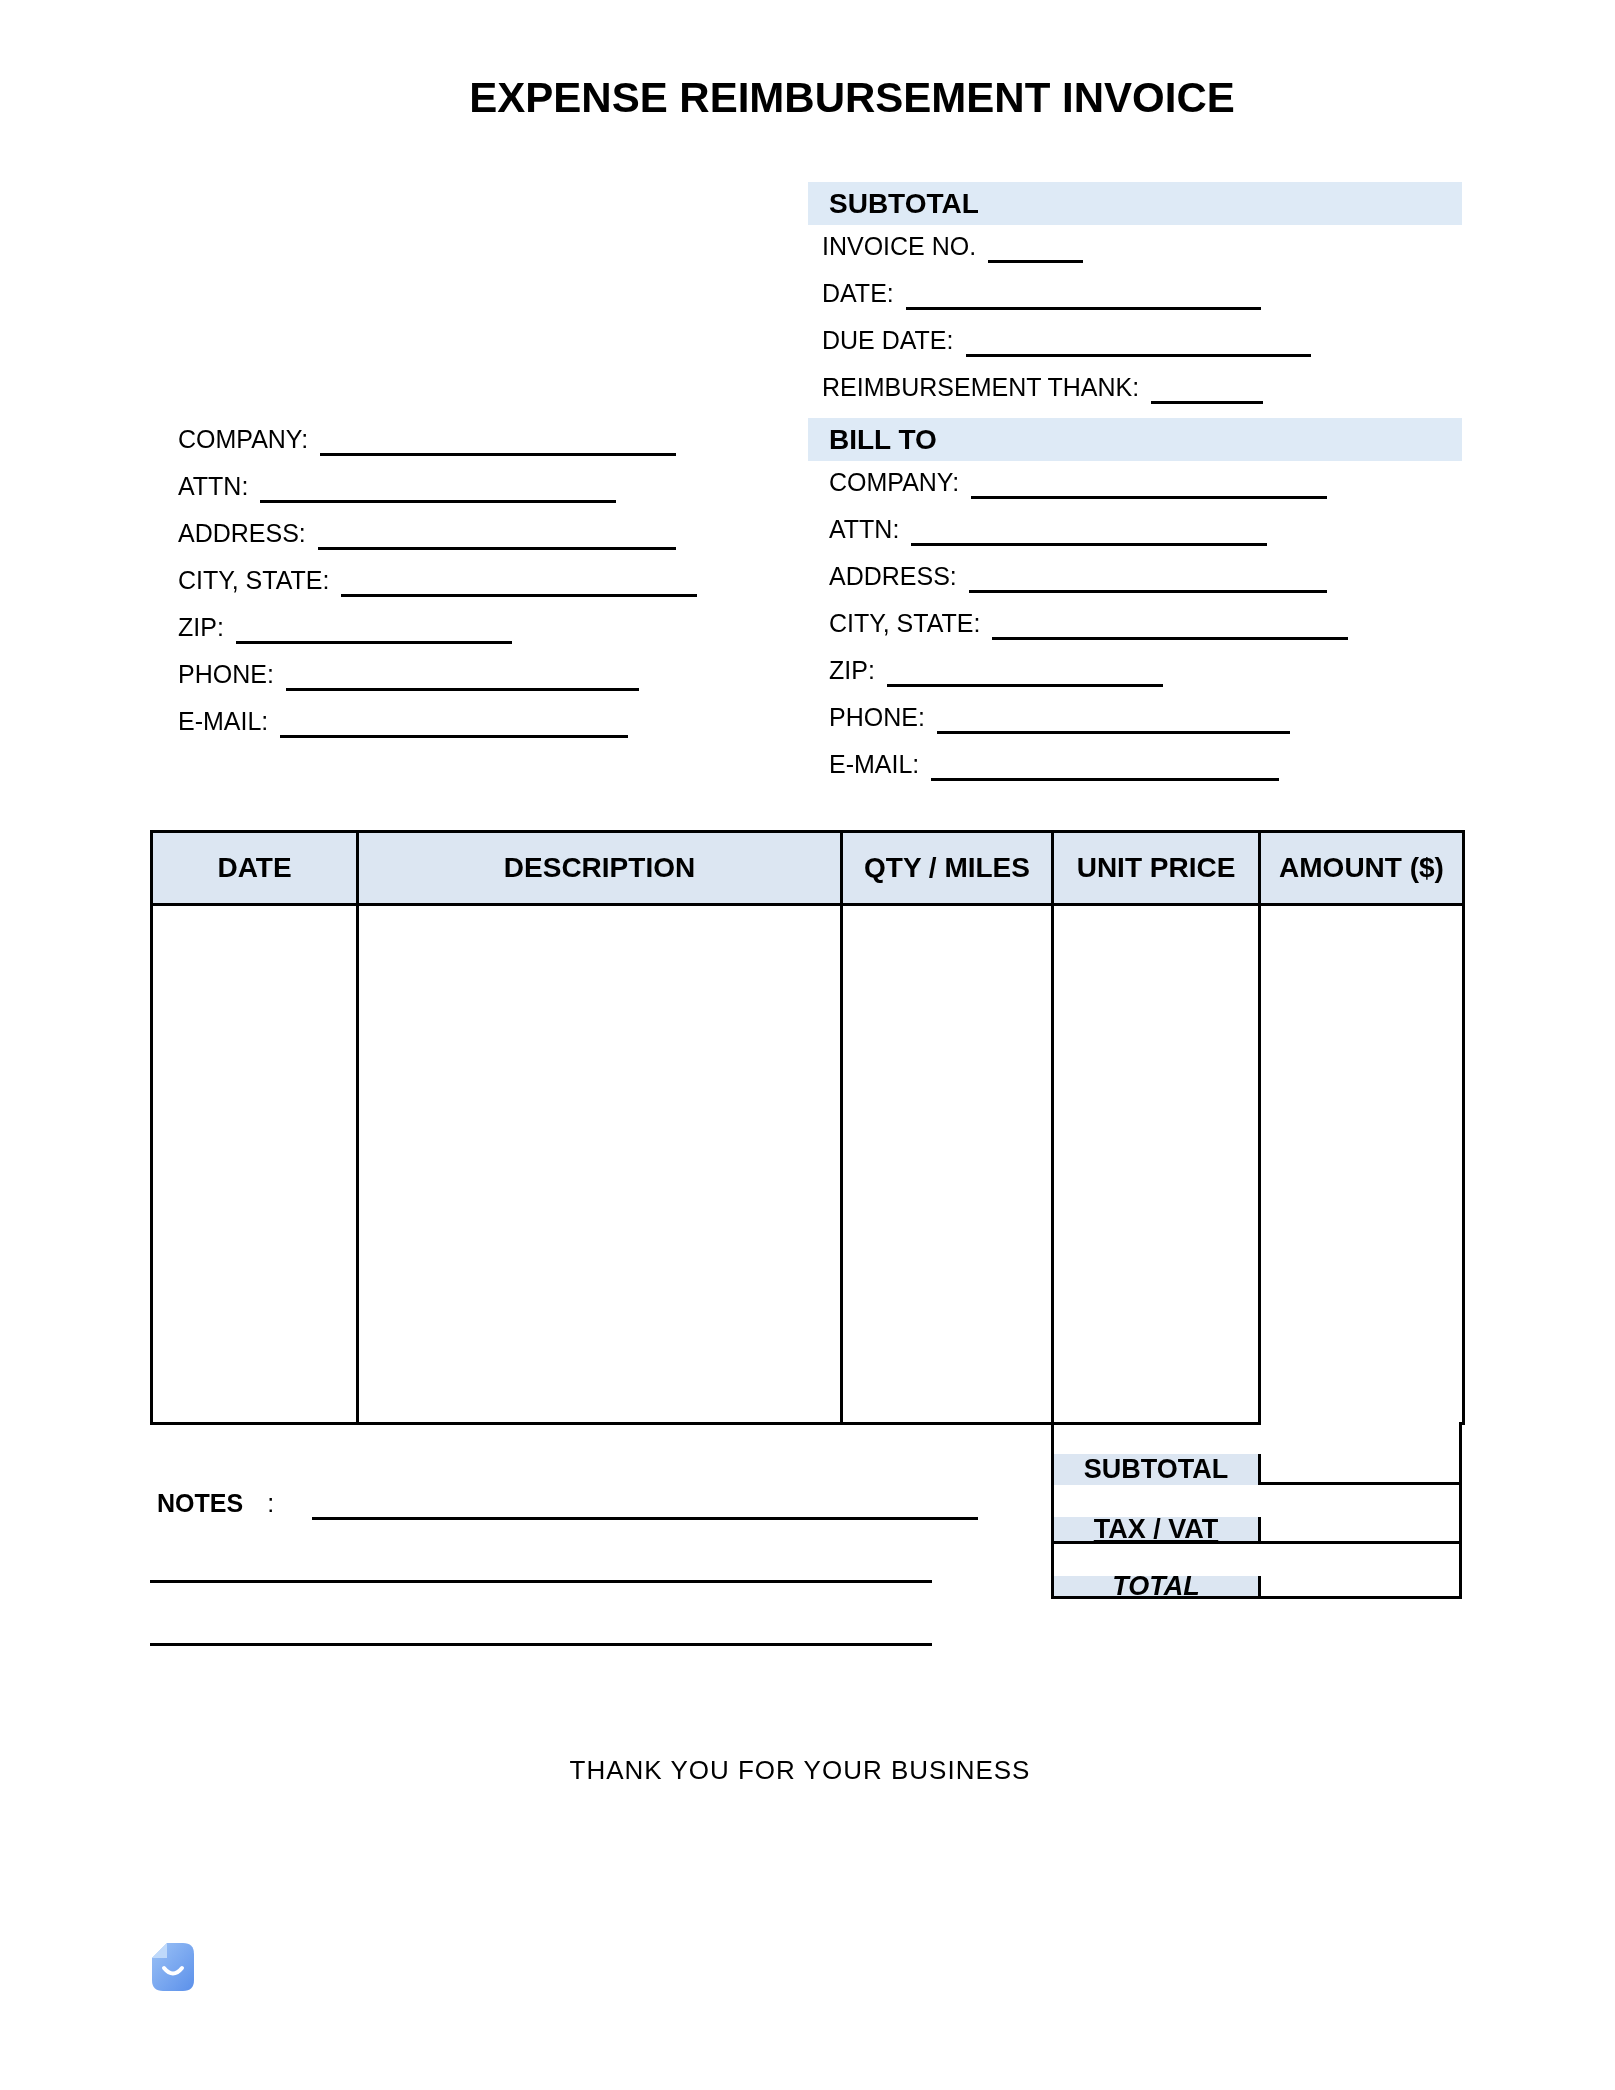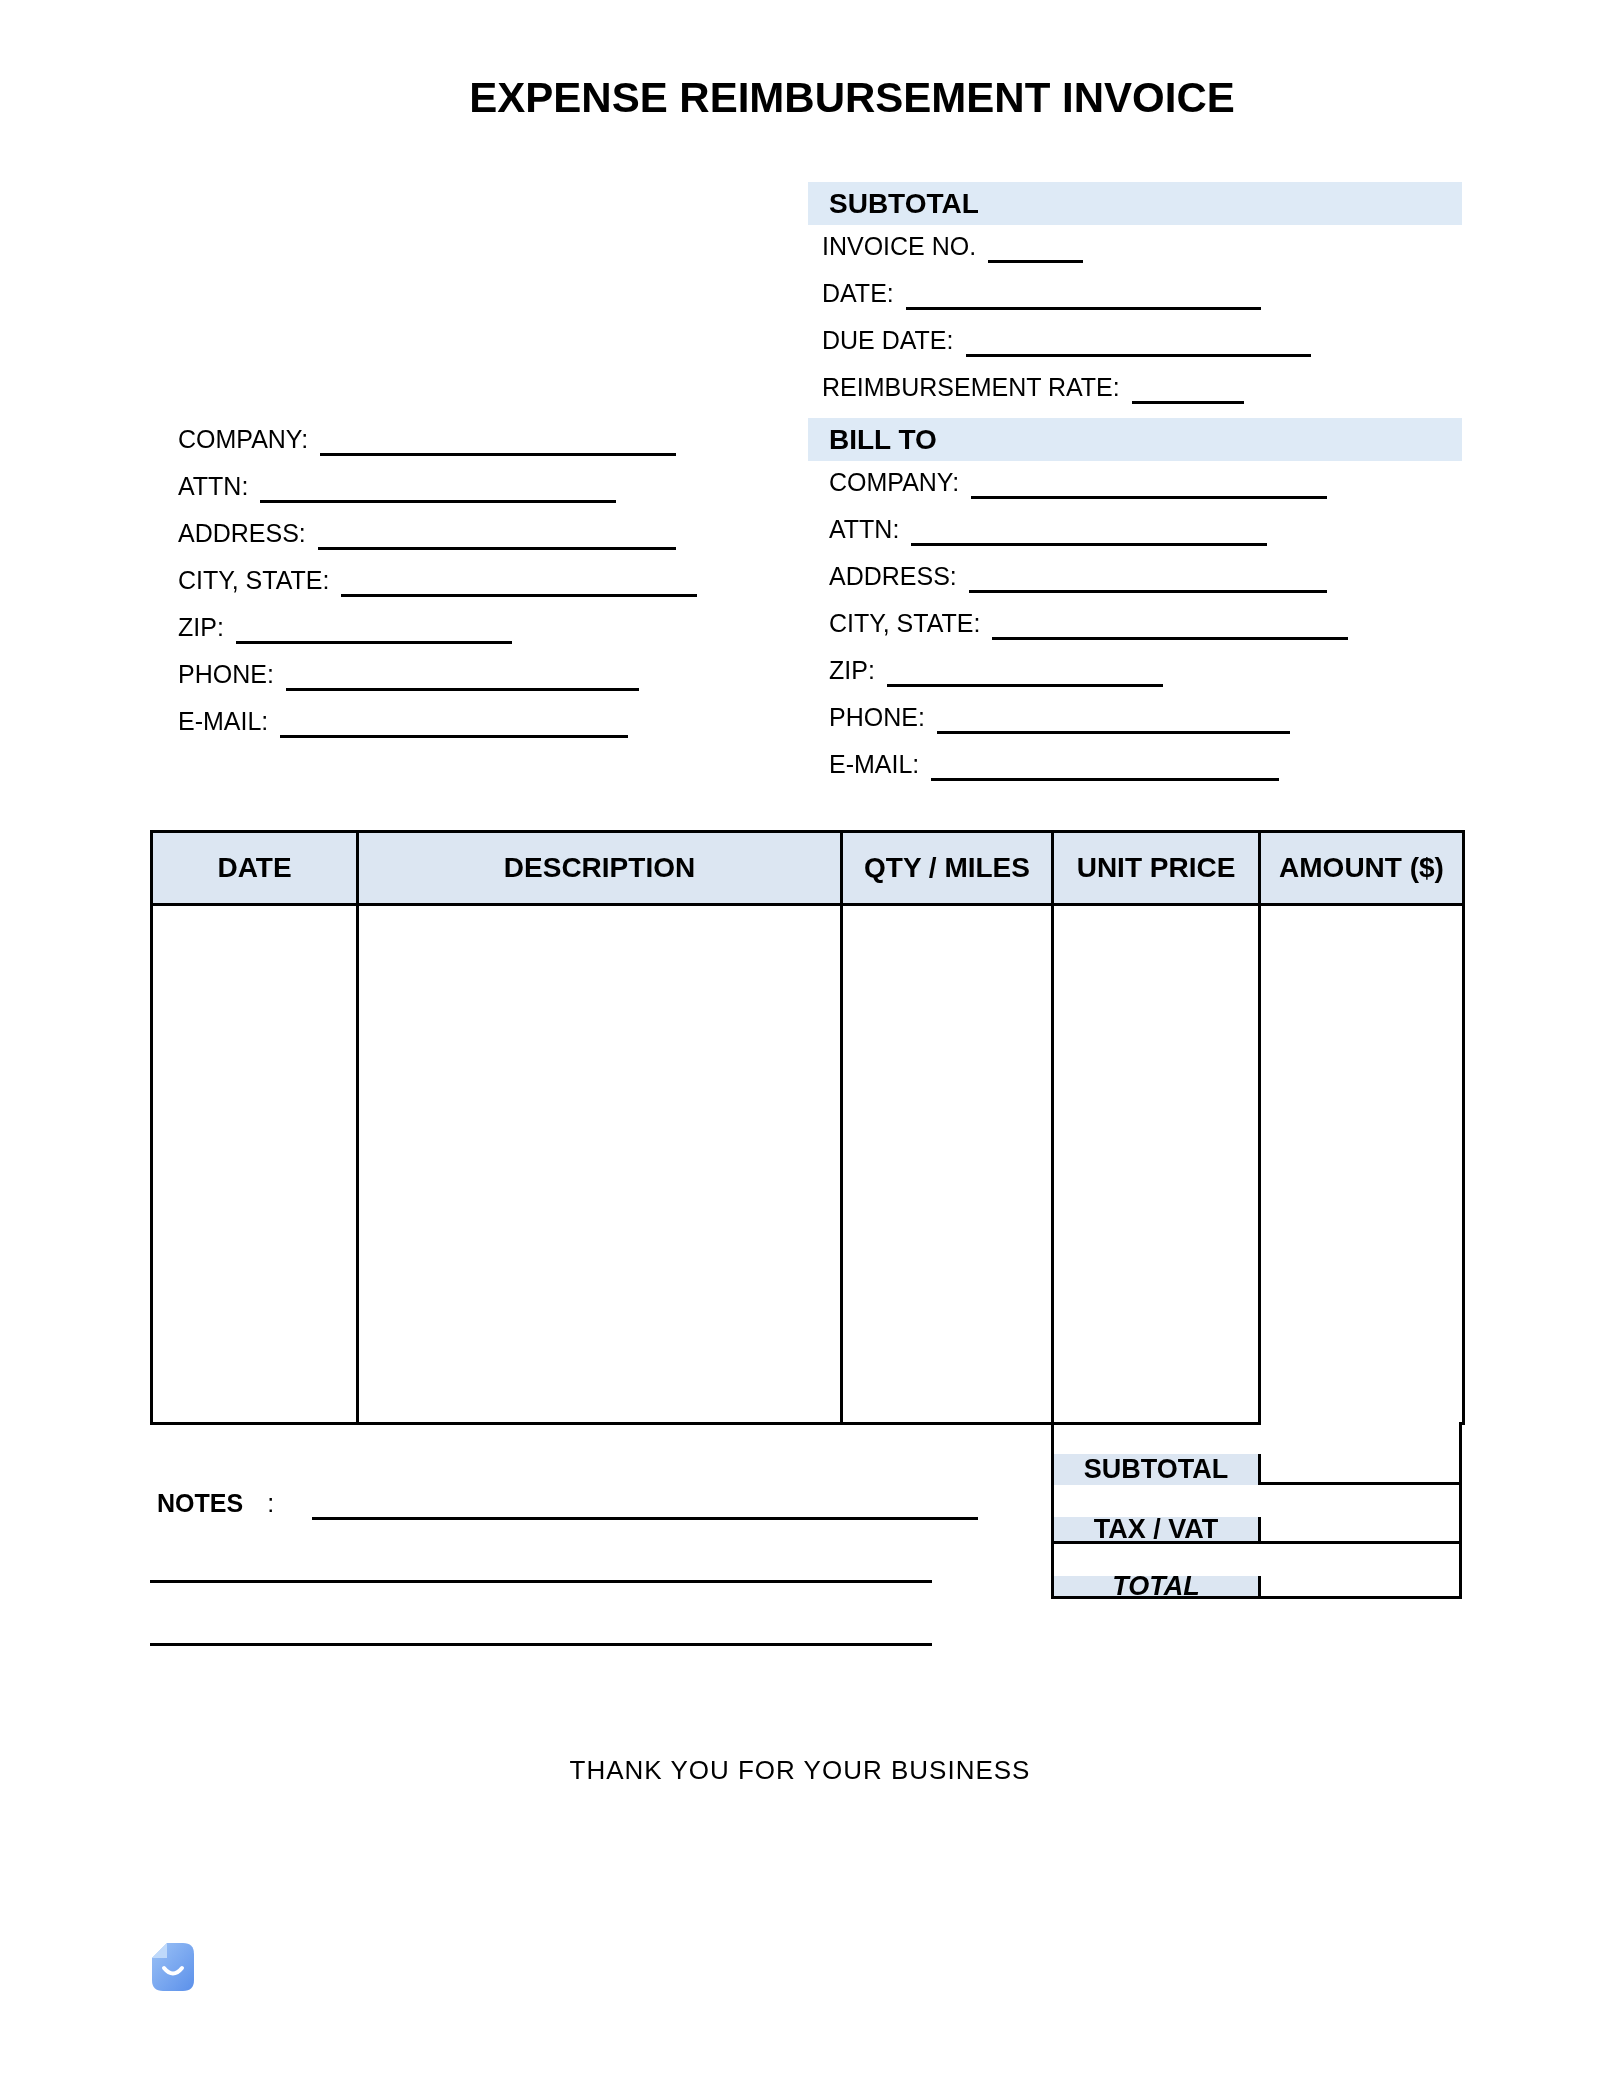--- a/index.html
+++ b/index.html
@@ -75,21 +75,21 @@
   col.c4 { width: 204px; }
 
   .totals {
     position: absolute;
     left: 1051px; top: 1422px; width: 411px;
     border: 3px solid #000;
     border-top: none;
   }
   .trow { display: flex; }
   .trow0 { height: 63px; }
-  .trow1 { height: 59px; border-bottom: 3px solid #000; }
+  .trow1 { height: 59px; border-bottom: 3px solid #000; text-decoration: underline; }
   .trow2 { height: 52px; font-style: italic; }
   .tlabel {
     width: 207px;
     border-right: 3px solid #000;
     background: var(--cell-bg, #DCE6F2);
     display: flex; align-items: center; justify-content: center;
     font-weight: bold;
     font-size: 27px;
     margin-top: 32px;
   }
@@ -144,21 +144,21 @@
         </div>
         <div class="field">
           <span>DATE:</span>
           <span class="blank" style="width: 355px;"></span>
         </div>
         <div class="field">
           <span>DUE DATE:</span>
           <span class="blank" style="width: 345px;"></span>
         </div>
         <div class="field">
-          <span>REIMBURSEMENT RATE:</span>
+          <span>REIMBURSEMENT THANK:</span>
           <span class="blank" style="width: 112px;"></span>
         </div>
       </div>
   </div>
 
   <div class="section sec-from">
     <div class="fieldlist">
         <div class="field">
           <span>COMPANY:</span>
           <span class="blank" style="width: 356px;"></span>

